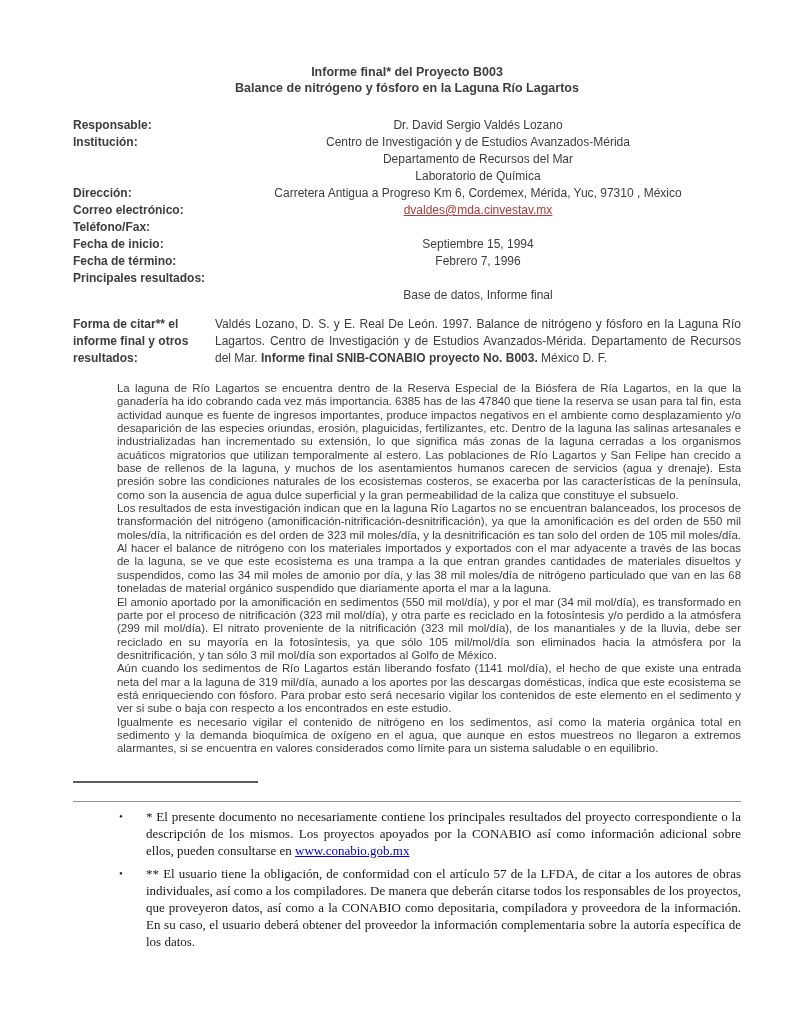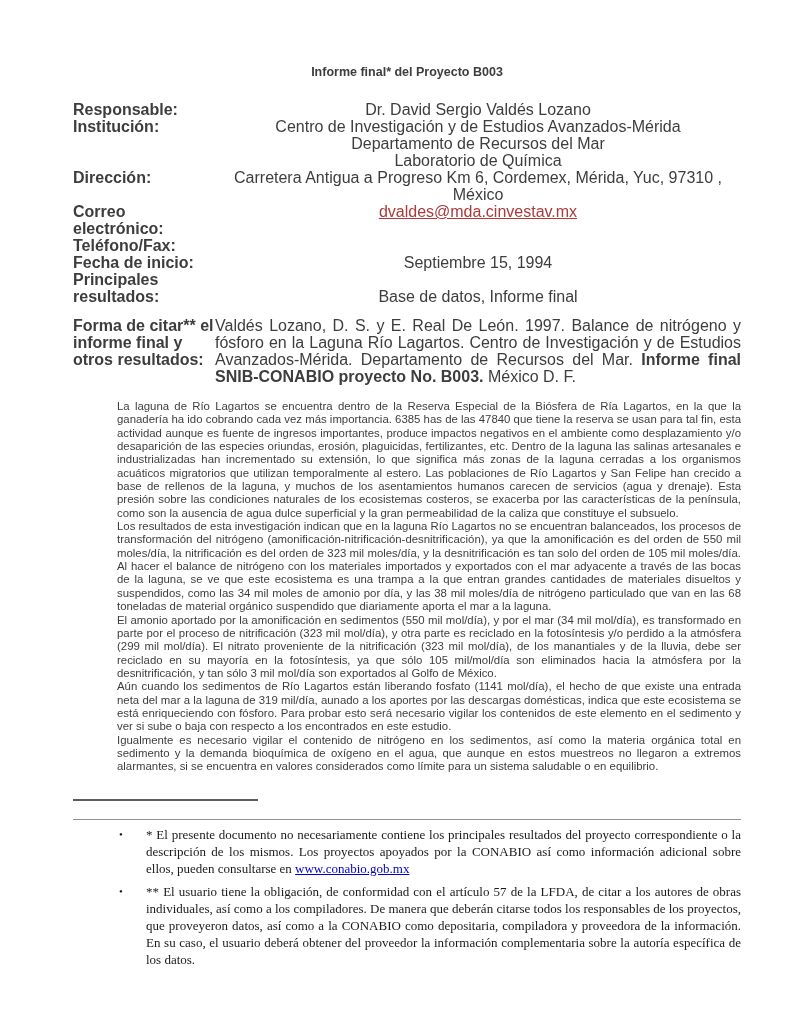--- a/index.html
+++ b/index.html
@@ -24,21 +24,21 @@
     text-align:center;
     font-weight:bold;
     font-size:12.5px;
     line-height:16px;
     margin-bottom:21px;
   }
   
   .meta-row{
     display:grid;
     grid-template-columns:142px 1fr;
-    font-size:16px;
+    font-size:12px;
     line-height:17px;
   }
   .meta-label{font-weight:bold;}
   .meta-value{white-space:pre-line;text-align:center;}
   .meta-value.justified{white-space:normal;text-align:justify;}
   .meta-value.next-line{padding-top:17px;}
   .meta-row.cite{margin-top:12px;}
   .email-link{
     color:var(--email-link,#A93B3B);
     text-decoration:underline;
@@ -96,20 +96,21 @@
     text-decoration:underline;
   }
 </style>
 </head>
 <body>
 
 <div class="page">
 
   <header class="doc-title">
     <div>Informe final* del Proyecto B003</div>
+    <div>Balance de nitrógeno y fósforo en la Laguna Río Lagartos</div>
   </header>
 
   <section>
     <div class="meta-row">
       <div class="meta-label">Responsable:</div>
       <div class="meta-value">Dr. David Sergio Valdés Lozano</div>
     </div>
     <div class="meta-row">
       <div class="meta-label">Institución:</div>
       <div class="meta-value">Centro de Investigación y de Estudios Avanzados-Mérida
@@ -123,20 +124,24 @@
     <div class="meta-row">
       <div class="meta-label">Correo electrónico:</div>
       <div class="meta-value"><a href="#" class="email-link">dvaldes@mda.cinvestav.mx</a></div>
     </div>
     <div class="meta-row">
       <div class="meta-label">Teléfono/Fax:</div>
     </div>
     <div class="meta-row">
       <div class="meta-label">Fecha de inicio:</div>
       <div class="meta-value">Septiembre 15, 1994</div>
+    </div>
+    <div class="meta-row">
+      <div class="meta-label">Fecha de término:</div>
+      <div class="meta-value">Febrero 7, 1996</div>
     </div>
     <div class="meta-row">
       <div class="meta-label">Principales resultados:</div>
       <div class="meta-value next-line">Base de datos, Informe final</div>
     </div>
     <div class="meta-row cite">
       <div class="meta-label">Forma de citar** el informe final y otros resultados:</div>
       <div class="meta-value justified"><span>Valdés Lozano, D. S. y E. Real De León. 1997. Balance de nitrógeno y fósforo en la Laguna Río Lagartos. Centro de Investigación y de Estudios Avanzados-Mérida. Departamento de Recursos del Mar. </span><span class="cite-bold">Informe final SNIB-CONABIO proyecto No. B003.</span><span> México D. F.</span></div>
     </div>
   </section>

